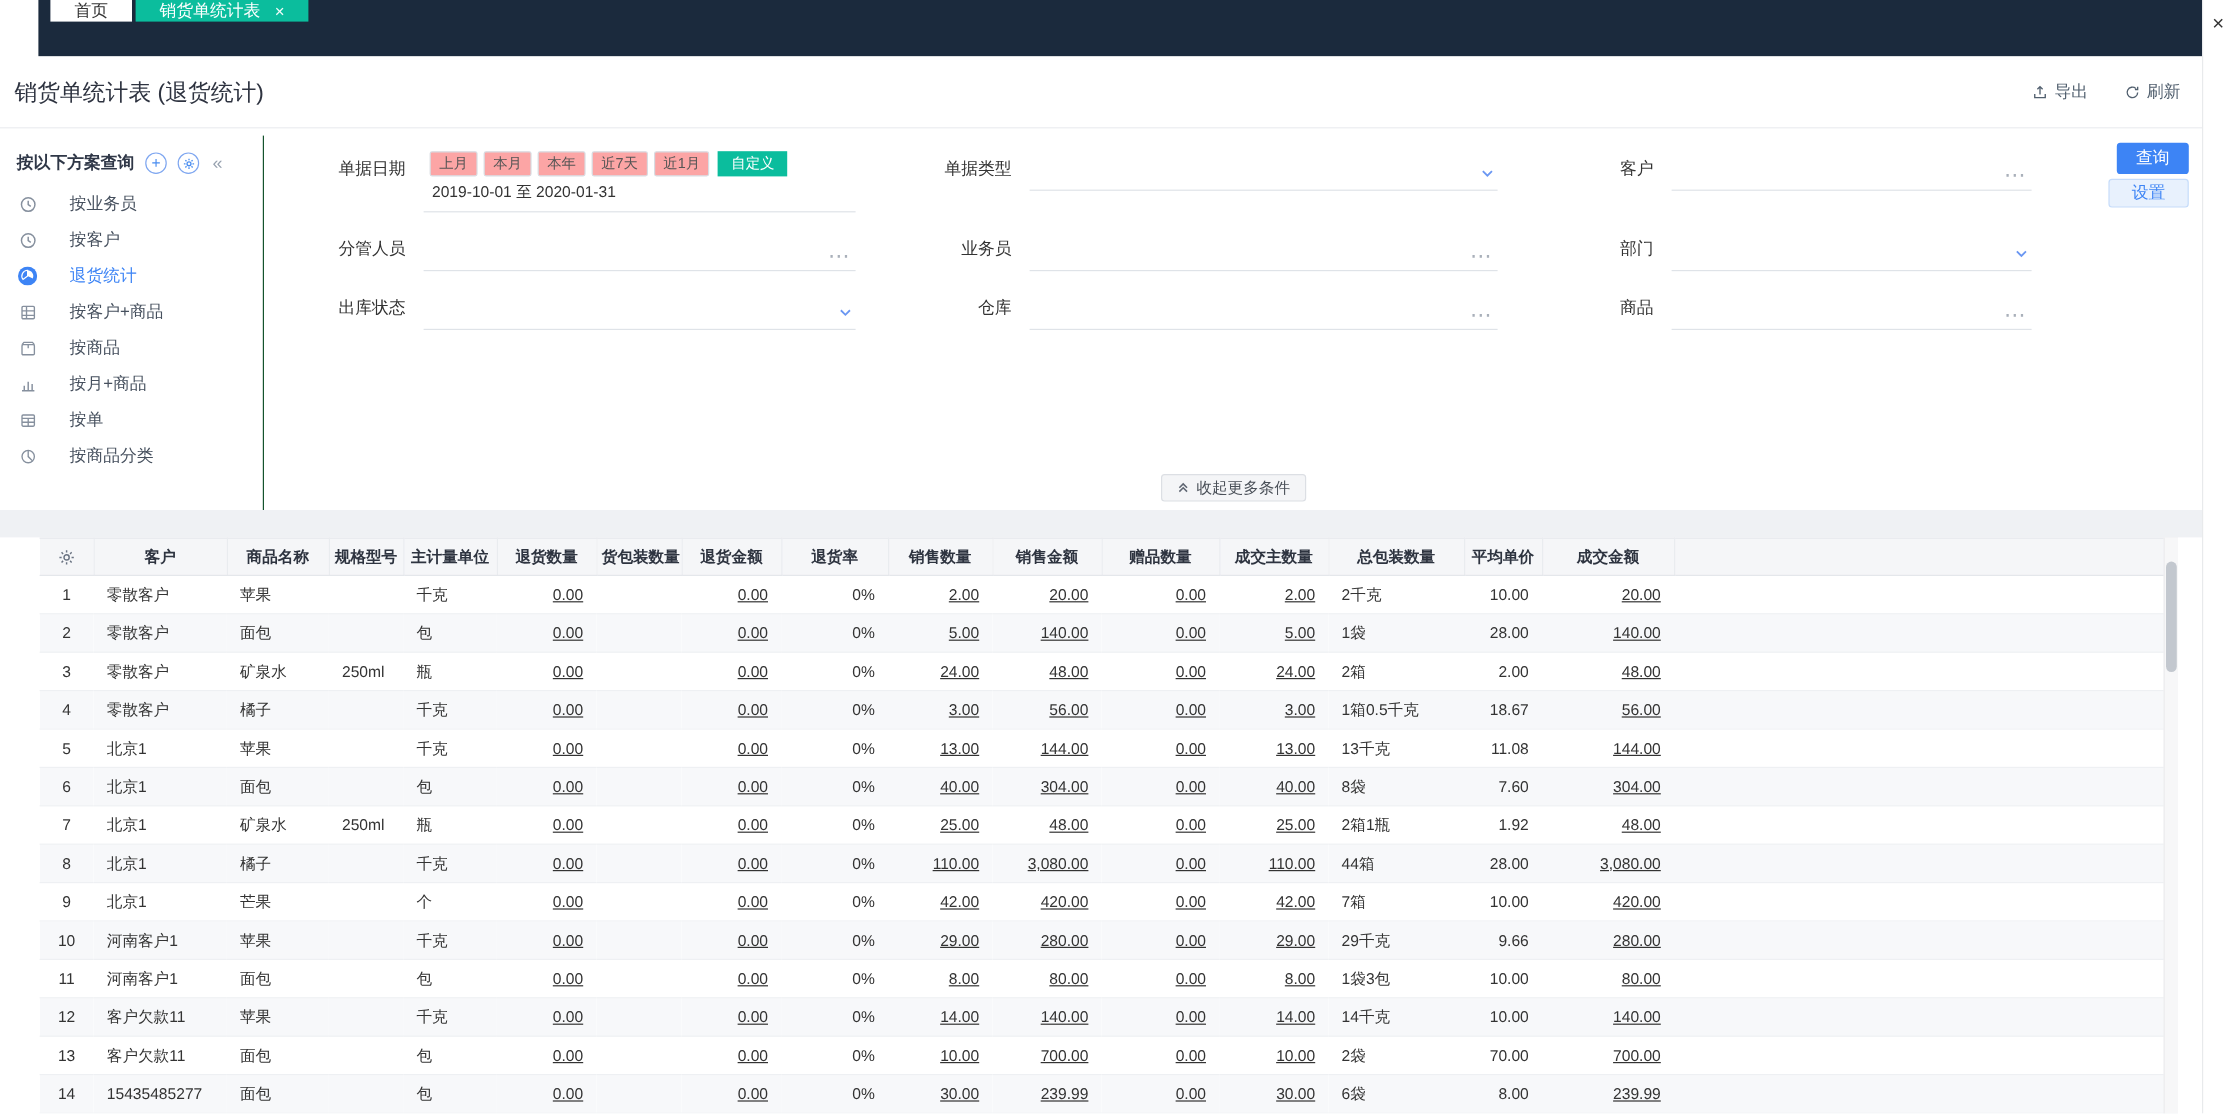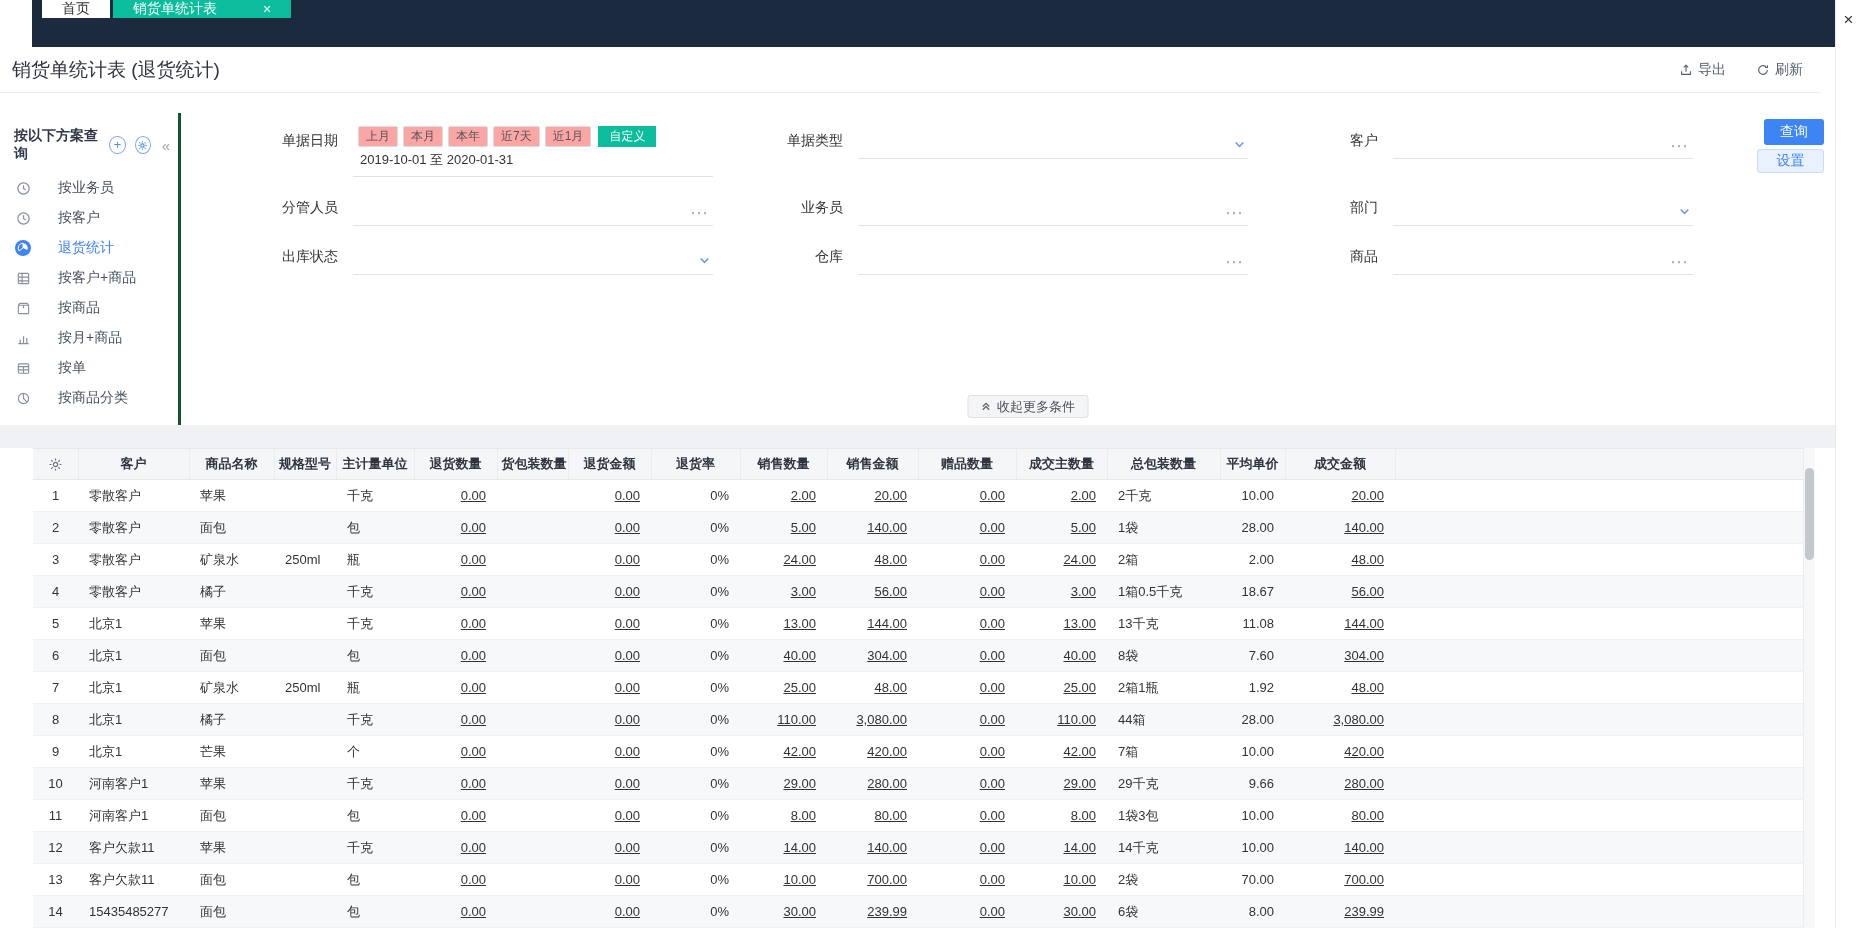--- a/index.html
+++ b/index.html
@@ -6,39 +6,39 @@
   * { box-sizing: border-box; margin: 0; padding: 0; }
   html, body { width: 1861px; height: 928px; overflow: hidden; background: #fff;
     font-family: "Liberation Sans", "DejaVu Sans", sans-serif; }
   .screen { position: relative; width: 1861px; height: 928px; background: #fff; }
 
   
   .topbar { position: absolute; top: 0; left: 0; right: 16px; height: 47px;
     background: var(--topbar, #1b2a3d); display: flex; align-items: flex-start; padding-left: 10px; margin-left: 32px; }
   .tab { display: flex; align-items: center; padding: 0 20px; font-size: 14px; cursor: pointer; }
   .tab-home { background: #fff; color: #333; margin-right: 3px; }
-  .tab-active { background: var(--teal, #0bbd9d); color: #fff; gap: 34px; }
+  .tab-active { background: var(--teal, #0bbd9d); color: #fff; }
   .tab-close { margin-left: 12px; font-size: 14px; opacity: .95; }
 
   
   .right-strip { position: absolute; top: 0; right: 0; width: 26px; height: 928px;
     background: #fff; border-left: 1px solid #e8eaec; z-index: 40; text-align: center; }
   .strip-close { margin-top: 10px; font-size: 17px; color: #333; cursor: pointer; }
 
   
-  .page-header { position: absolute; top: 47px; left: 0; right: 40px; height: 46px;
+  .page-header { position: absolute; top: 47px; left: 0; right: 26px; height: 60px;
     background: #fff; display: flex; align-items: center; padding: 0 18px 0 12px;
     border-bottom: 1px solid #ebedf0; }
   .page-title { font-size: 19px; color: #2e3340; font-weight: 500; }
   .header-actions { margin-left: auto; display: flex; gap: 30px; }
   .h-action { display: flex; align-items: center; gap: 5px; font-size: 14px; color: #52606f; cursor: pointer; justify-content: flex-end; }
 
   
-  .sidebar { position: absolute; top: 113px; left: 0; width: 181px; height: 312px;
-    background: #fff; border-right: 3px solid #14532d; }
+  .sidebar { position: absolute; top: 113px; left: 0; width: 220px; height: 312px;
+    background: #fff; border-right: 1px solid #14532d; }
   .sb-header { display: flex; align-items: center; gap: 9px; padding: 14px 8px 10px 14px; }
   .sb-title { font-size: 14px; font-weight: bold; color: #2f3747; }
   .sb-round { width: 18px; height: 18px; border: 1px solid #7ea6f0; border-radius: 50%;
     color: #4a8df0; font-size: 13px; line-height: 16px; text-align: center; cursor: pointer;
     display: inline-flex; align-items: center; justify-content: center; }
   .sb-collapse { color: #97a1af; font-size: 15px; cursor: pointer; margin-left: 2px; }
   .sb-item { display: flex; align-items: center; gap: 27px; height: 30px; padding-left: 15px;
     font-size: 14px; color: #46505e; cursor: pointer; }
   .sb-icon { width: 16px; height: 16px; display: inline-flex; align-items: center;
     justify-content: center; color: #8schwarz; color: #86909e; }

